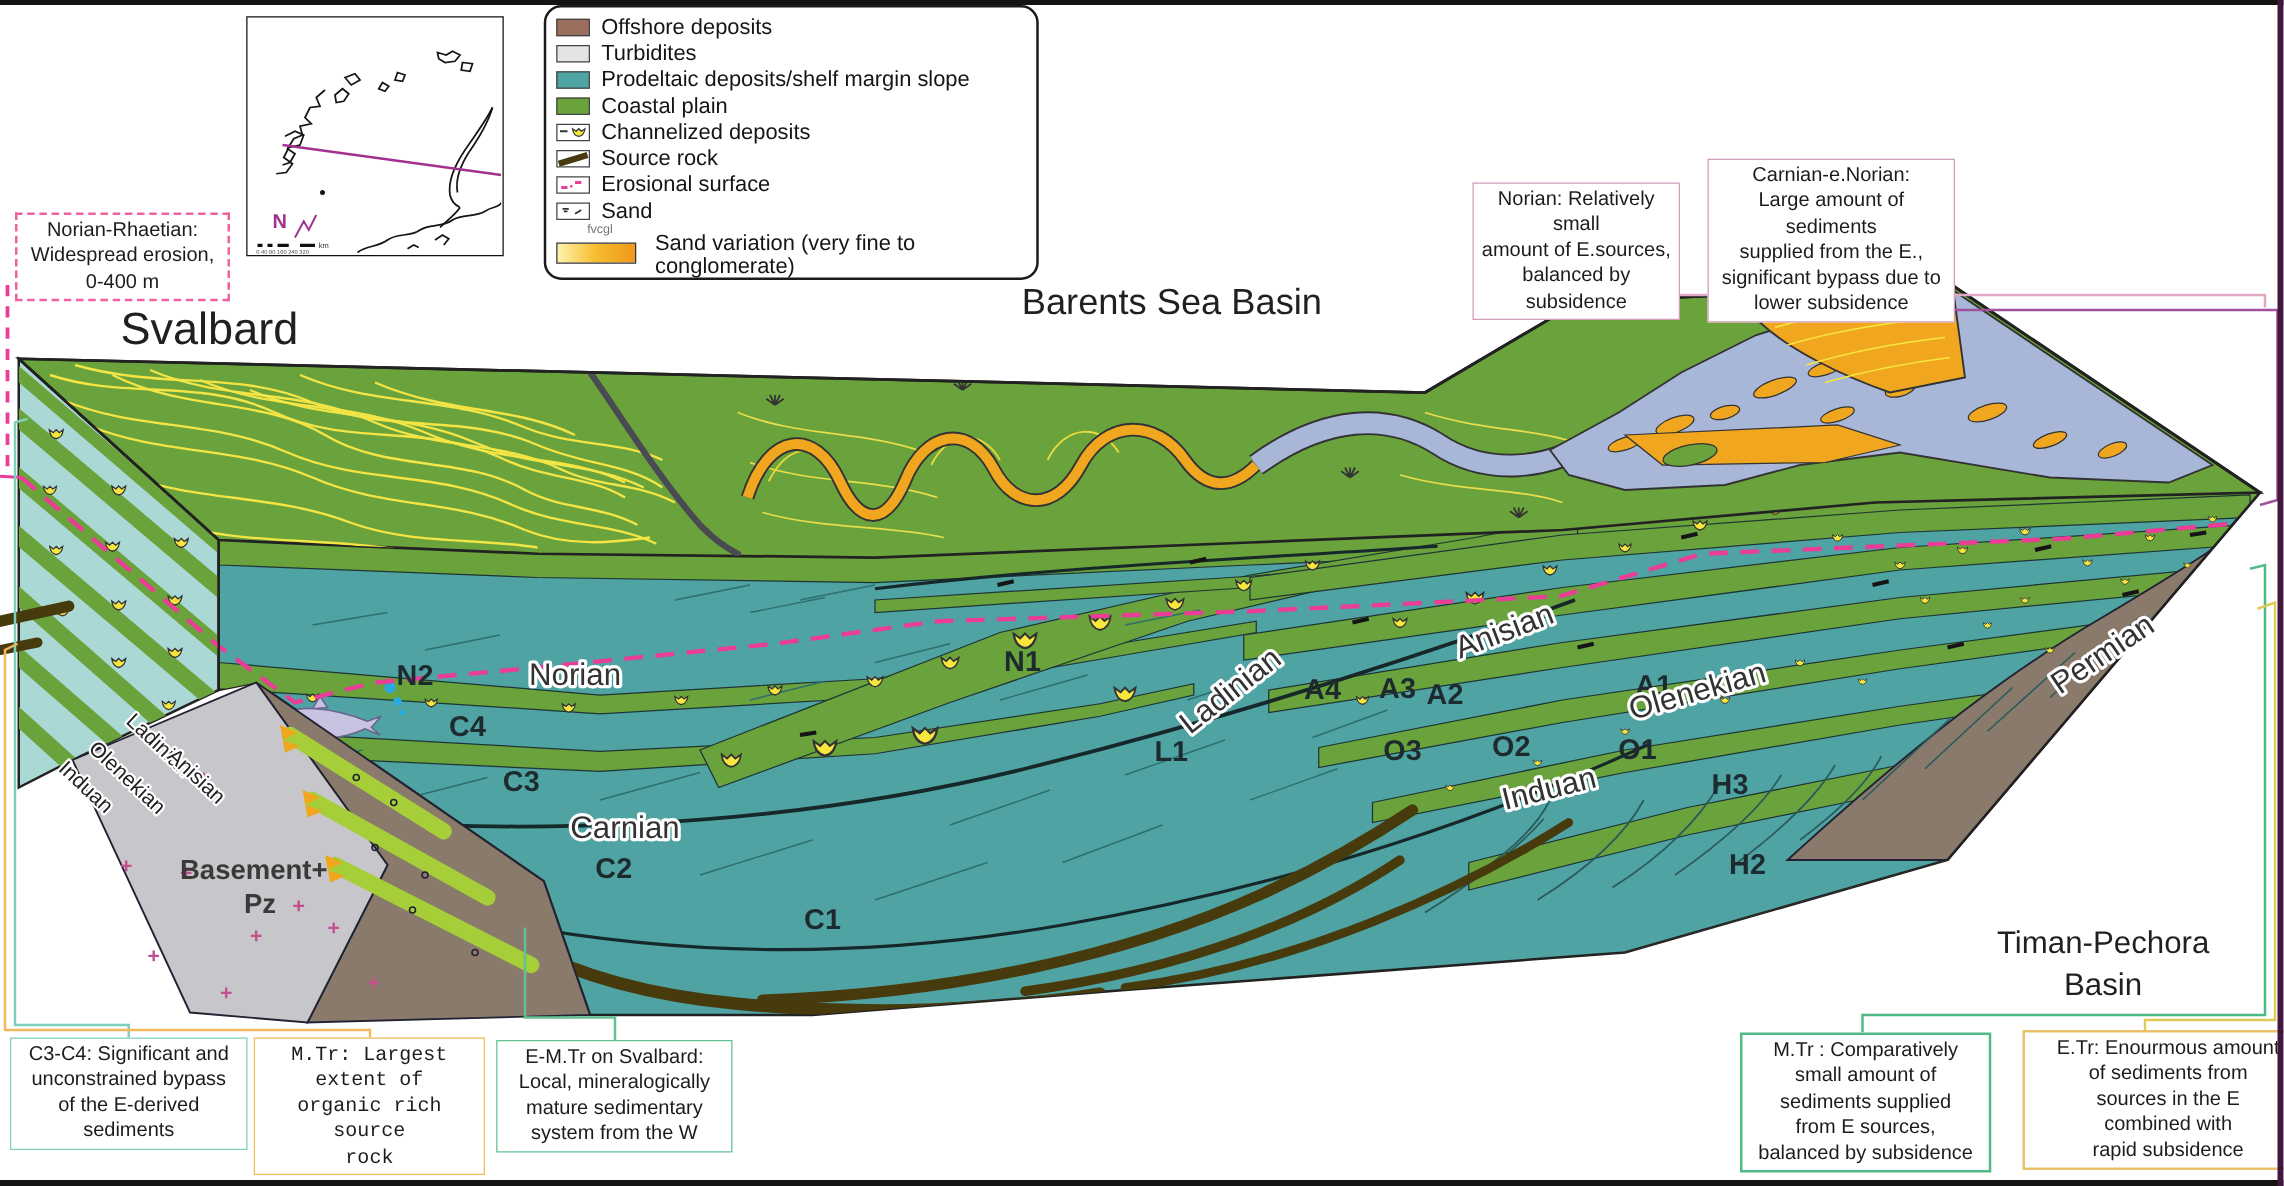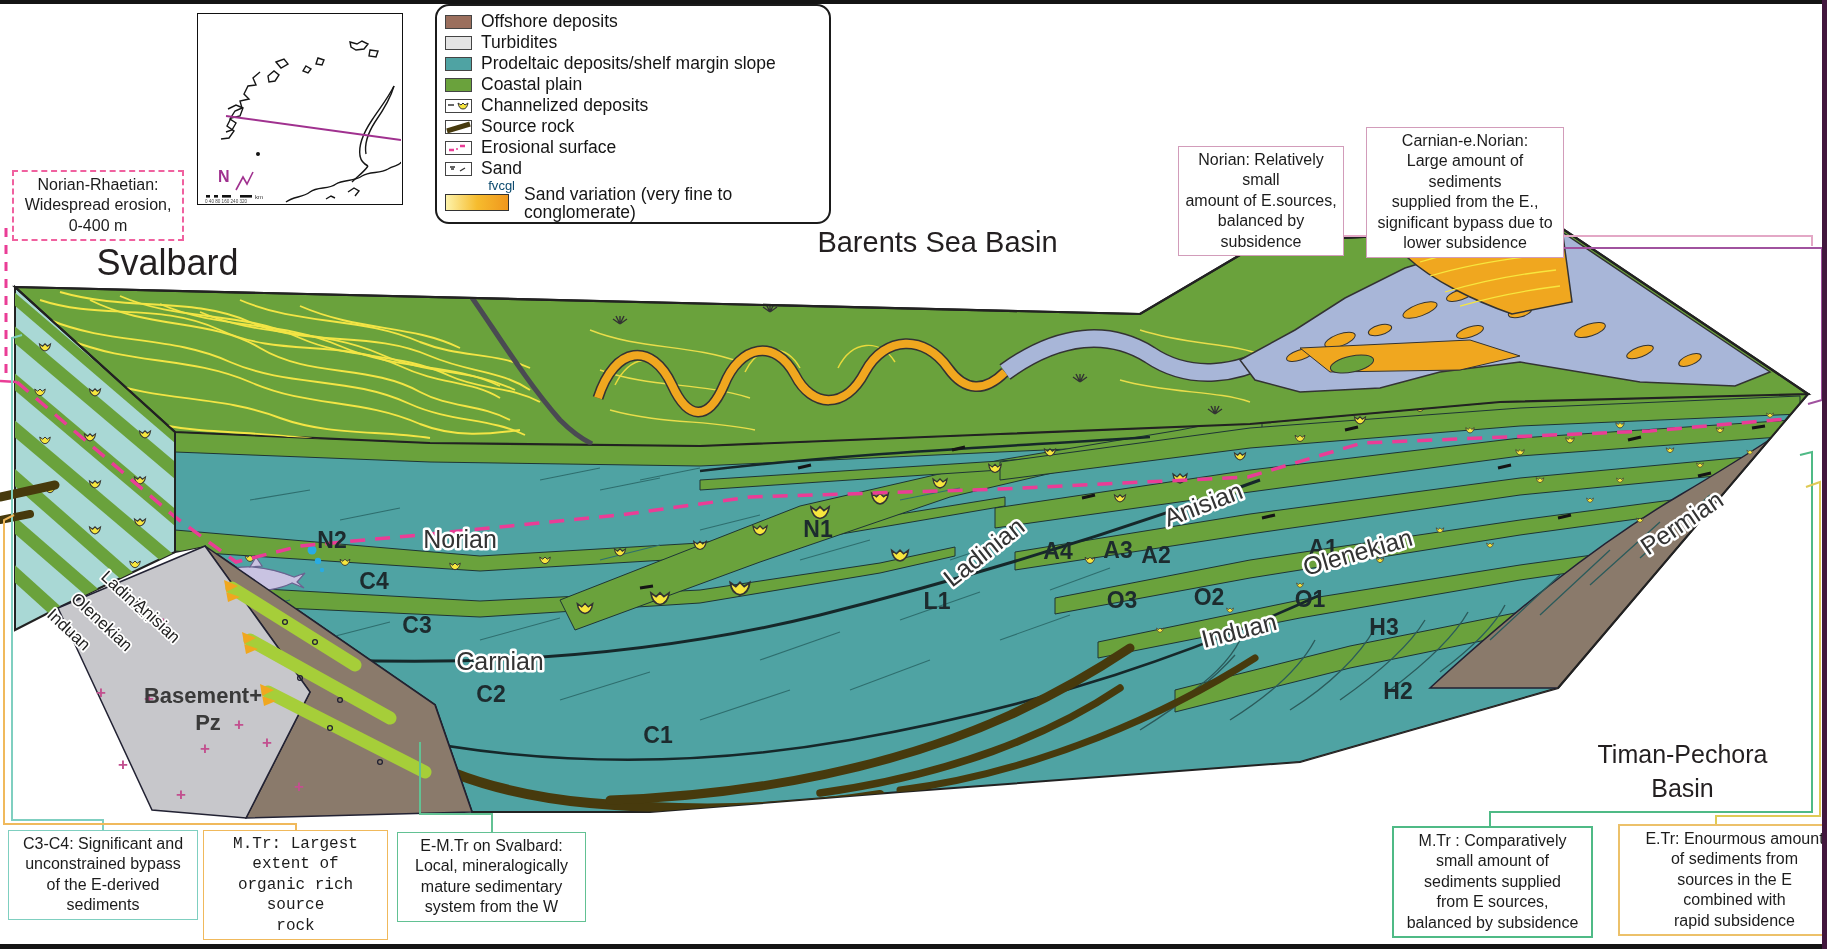--- a/index.html
+++ b/index.html
@@ -11,21 +11,21 @@
   #legend{position:absolute;left:435px;top:4px;width:396px;background:#fff;
           border:2px solid #1b1b1b;border-radius:14px;padding:5px 10px 7px 8px;box-sizing:border-box;}
   .lrow{display:flex;align-items:center;gap:9px;height:21px;font-size:17.5px;color:#151515;line-height:1;}
   .sw{flex:0 0 27px;width:27px;height:14px;border:1.2px solid #444;box-sizing:border-box;background:#fff;position:relative;}
   .sw svg{position:absolute;left:0;top:0;}
   .sw-offshore{background:#9b6f5d;}
   .sw-turbidites{background:#e4e4e4;}
   .sw-prodeltaic{background:#4fa3a3;}
   .sw-coastal{background:#6aa23c;}
   .sandwrap{position:relative;width:70px;height:34px;flex:0 0 70px;}
-  .fvrow{display:flex;justify-content:flex-end;font-size:13px;color:#0c4a6e;height:15px;}
+  .fvrow{display:flex;justify-content:center;font-size:10px;color:#737373;height:15px;}
   .gradbar{width:64px;height:17px;border:1.5px solid #333;box-sizing:border-box;
            background:linear-gradient(90deg,#fdf3ab,#f6bc2e,#f0971d);}
   .sandlabel{font-size:17.5px;color:#151515;position:relative;top:7px;}
   .lrow.sand{height:36px;align-items:flex-start;}
 
   
   #map{position:absolute;left:197px;top:13px;width:206px;height:192px;background:#fff;border:1.5px solid #111;box-sizing:border-box;}
 
   
   .callout{position:absolute;background:#fff;text-align:center;font-size:16px;line-height:1.28;

